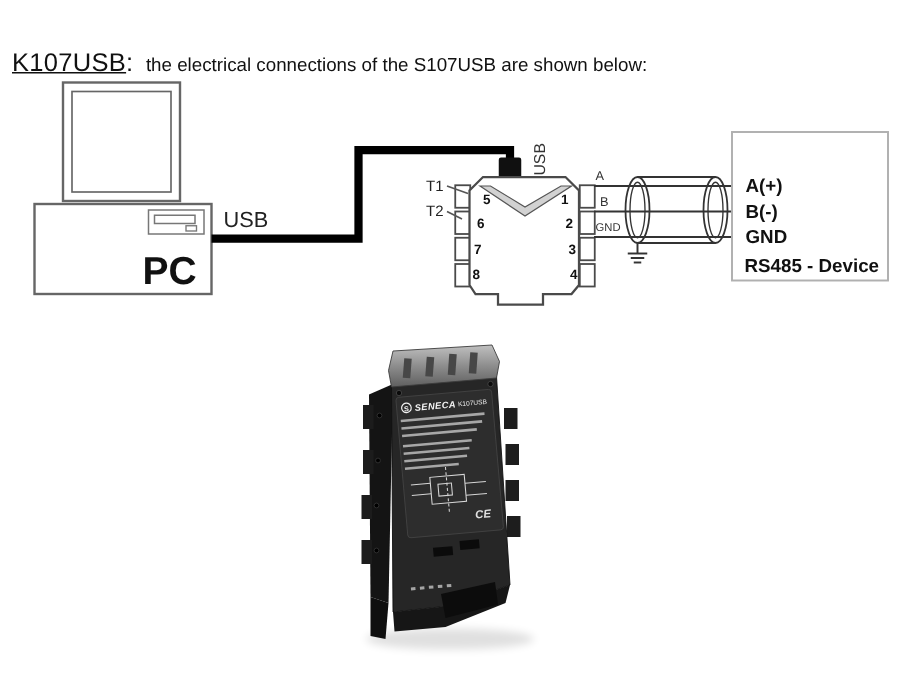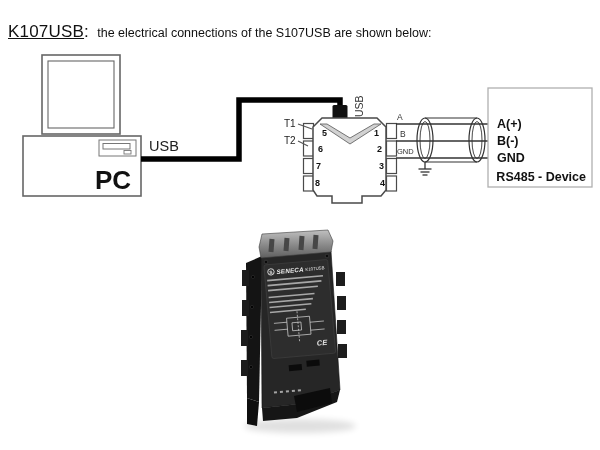--- a/index.html
+++ b/index.html
@@ -1,18 +1,18 @@
 <!DOCTYPE html>
 <html><head>
 <meta charset="utf-8">
 <style>
   html,body{margin:0;padding:0;background:#ffffff;}
   #page{position:relative;width:600px;height:450px;background:#ffffff;overflow:hidden;
         font-family:"Liberation Sans", sans-serif;}
-  #title-bar{position:absolute;left:8px;top:22px;white-space:nowrap;color:#111;}
+  #title-bar{position:absolute;left:8px;top:32px;white-space:nowrap;color:#111;}
   #title-keyword{font-size:17px;font-weight:400;text-decoration:underline;letter-spacing:0.2px;}
   #title-sep{font-size:17px;}
   #title-desc{font-size:12.5px;margin-left:4px;}
   svg{position:absolute;left:0;top:0;}
   text{font-family:"Liberation Sans", sans-serif;}
 </style>
 </head>
 <body>
 
 <div id="page">

